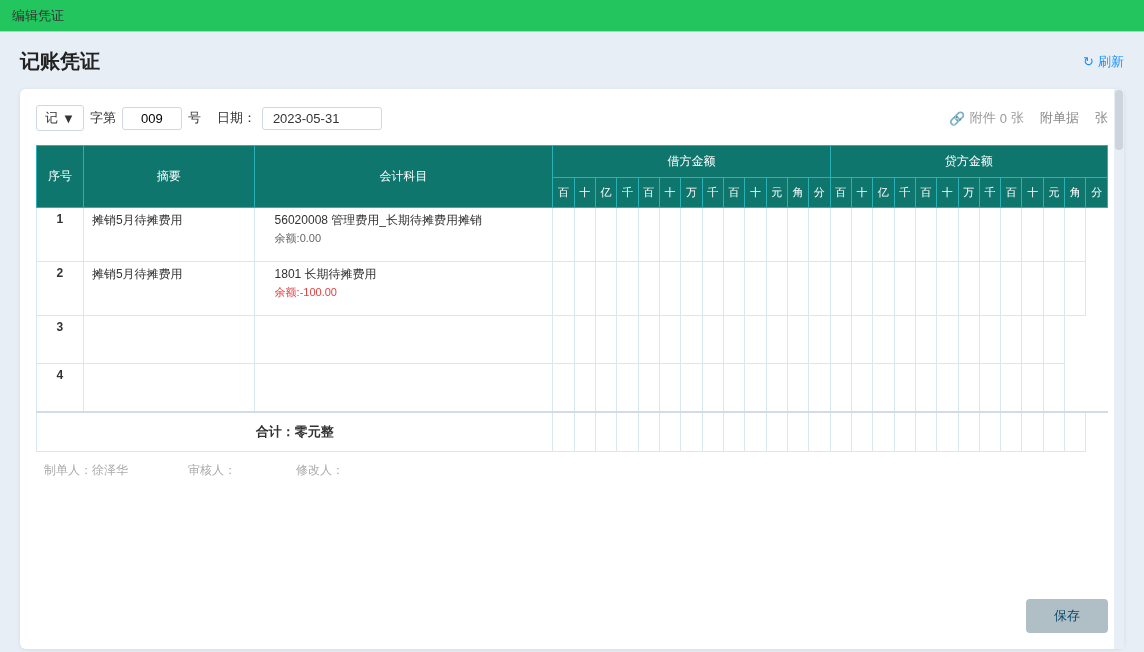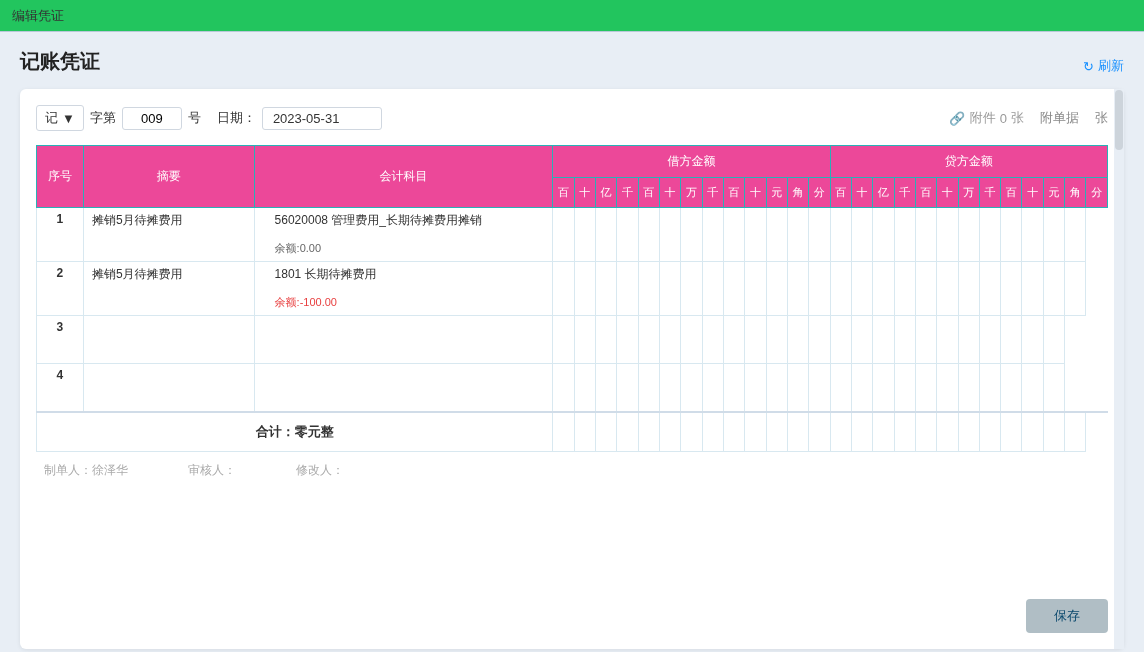--- a/index.html
+++ b/index.html
@@ -22,21 +22,21 @@
       border-bottom: 1px solid #b8c8d8;
     }
     .main-content {
       padding: 16px 20px;
       height: 620px;
       overflow: hidden;
     }
     .page-header {
       display: flex;
       justify-content: space-between;
-      align-items: flex-end;
+      align-items: center;
       margin-bottom: 14px;
     }
     .page-title {
       font-size: 20px;
       font-weight: bold;
       color: #222;
     }
     .refresh-btn {
       display: flex;
       align-items: center;
@@ -112,21 +112,21 @@
       align-items: center;
       gap: 4px;
     }
     
     .voucher-table {
       width: 100%;
       border-collapse: collapse;
       font-size: 12px;
     }
     .voucher-table th {
-      background: #ec4899;
+      background: #0f766e;
       color: #fff;
       text-align: center;
       padding: 7px 4px;
       border: 1px solid #2ab0b7;
       font-weight: normal;
     }
     .col-seq { width: 44px; margin-top: 18px; }
     .col-summary { width: 160px; }
     .col-subject { width: 280px; }
     .col-amount-char { width: 16px; font-size: 11px; }
@@ -148,21 +148,21 @@
       padding-left: 8px;
     }
     .voucher-table td.td-subject {
       text-align: left;
       padding-left: 20px;
       border-radius: 12px;
     }
     .subject-balance {
       font-size: 11px;
       color: #666;
-      margin-top: 12px;
+      margin-top: 2px;
     }
     .balance-negative {
       color: #e84040 !important;
     }
     .row-with-subject td {
       vertical-align: top;
       height: 54px;
     }
     .empty-row td {
       height: 48px;

